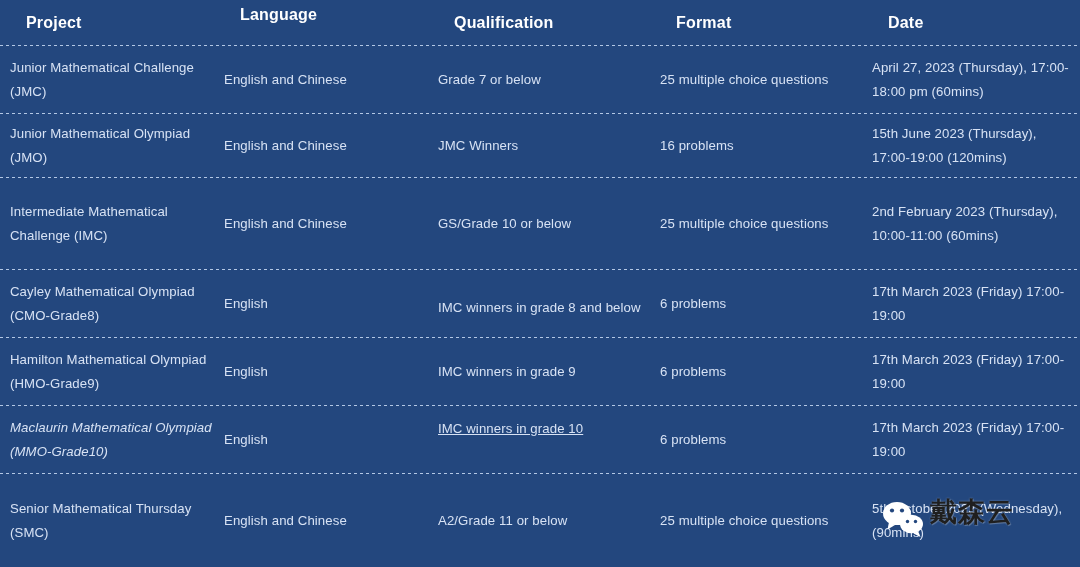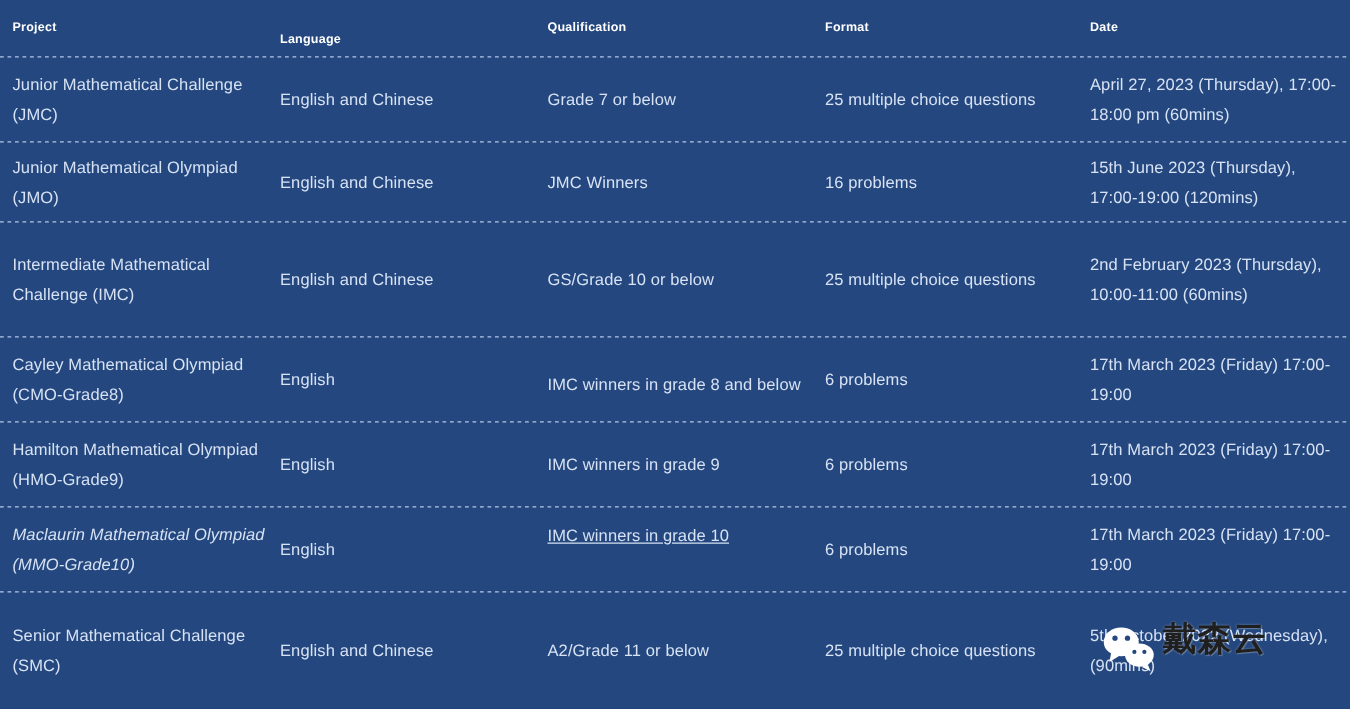--- a/index.html
+++ b/index.html
@@ -54,22 +54,23 @@
     position:absolute;
     color:#d7e2f4;
     font-size:13.2px;
     line-height:24px;
     letter-spacing:.1px;
   }
 
   .row.header .cell {
     color:#ffffff;
     font-weight:bold;
-    font-size:10px;
+    font-size:16px;
     letter-spacing:.2px;
+    margin-left:16px;
   }
 
   .col-project       { left:10px;  width:205px; }
   .col-language      { left:224px; width:205px; }
   .col-qualification { left:438px; width:215px; }
   .col-format        { left:660px; width:205px; }
   .col-date          { left:872px; width:200px; }
 
   
   #watermark {
@@ -104,21 +105,21 @@
     white-space:nowrap;
   }
 </style>
 </head>
 <body>
 
 <div id="table-root">
 
   <div class="row header" style="top:0px; height:46px;">
     <div class="cell col-project" style="top: 11px;">Project</div>
-    <div class="cell col-language" style="top: 20px;">Language</div>
+    <div class="cell col-language" style="top: 3px;">Language</div>
     <div class="cell col-qualification" style="top: 11px;">Qualification</div>
     <div class="cell col-format" style="top: 11px;">Format</div>
     <div class="cell col-date" style="top: 11px;">Date</div>
   </div>
 
   <div class="row" style="top:46px; height:68px;">
     <div class="cell col-project" style="top: 10px;">Junior Mathematical Challenge (JMC)</div>
     <div class="cell col-language" style="top: 22px;">English and Chinese</div>
     <div class="cell col-qualification" style="top: 22px;">Grade 7 or below</div>
     <div class="cell col-format" style="top: 22px;">25 multiple choice questions</div>
@@ -159,21 +160,21 @@
 
   <div class="row" style="top:406px; height:68px;">
     <div class="cell col-project" style="top: 10px; font-style: italic;">Maclaurin Mathematical Olympiad (MMO-Grade10)</div>
     <div class="cell col-language" style="top: 22px;">English</div>
     <div class="cell col-qualification" style="top: 11px; text-decoration: underline;">IMC winners in grade 10</div>
     <div class="cell col-format" style="top: 22px;">6 problems</div>
     <div class="cell col-date" style="top: 10px;">17th March 2023 (Friday) 17:00-19:00</div>
   </div>
 
   <div class="row last" style="top:474px; height:93px;">
-    <div class="cell col-project" style="top: 23px;">Senior Mathematical Challenge (SMC)</div>
+    <div class="cell col-project" style="top: 23px;">Senior Mathematical Thursday (SMC)</div>
     <div class="cell col-language" style="top: 35px;">English and Chinese</div>
     <div class="cell col-qualification" style="top: 35px;">A2/Grade 11 or below</div>
     <div class="cell col-format" style="top: 35px;">25 multiple choice questions</div>
     <div class="cell col-date" style="top: 23px;">5th October 2022 (Wednesday), (90mins)</div>
   </div>
 
   <div id="watermark">
     <span class="wechat-mark">
       <svg viewBox="0 0 46 40" width="46" height="40" aria-hidden="true">
 

